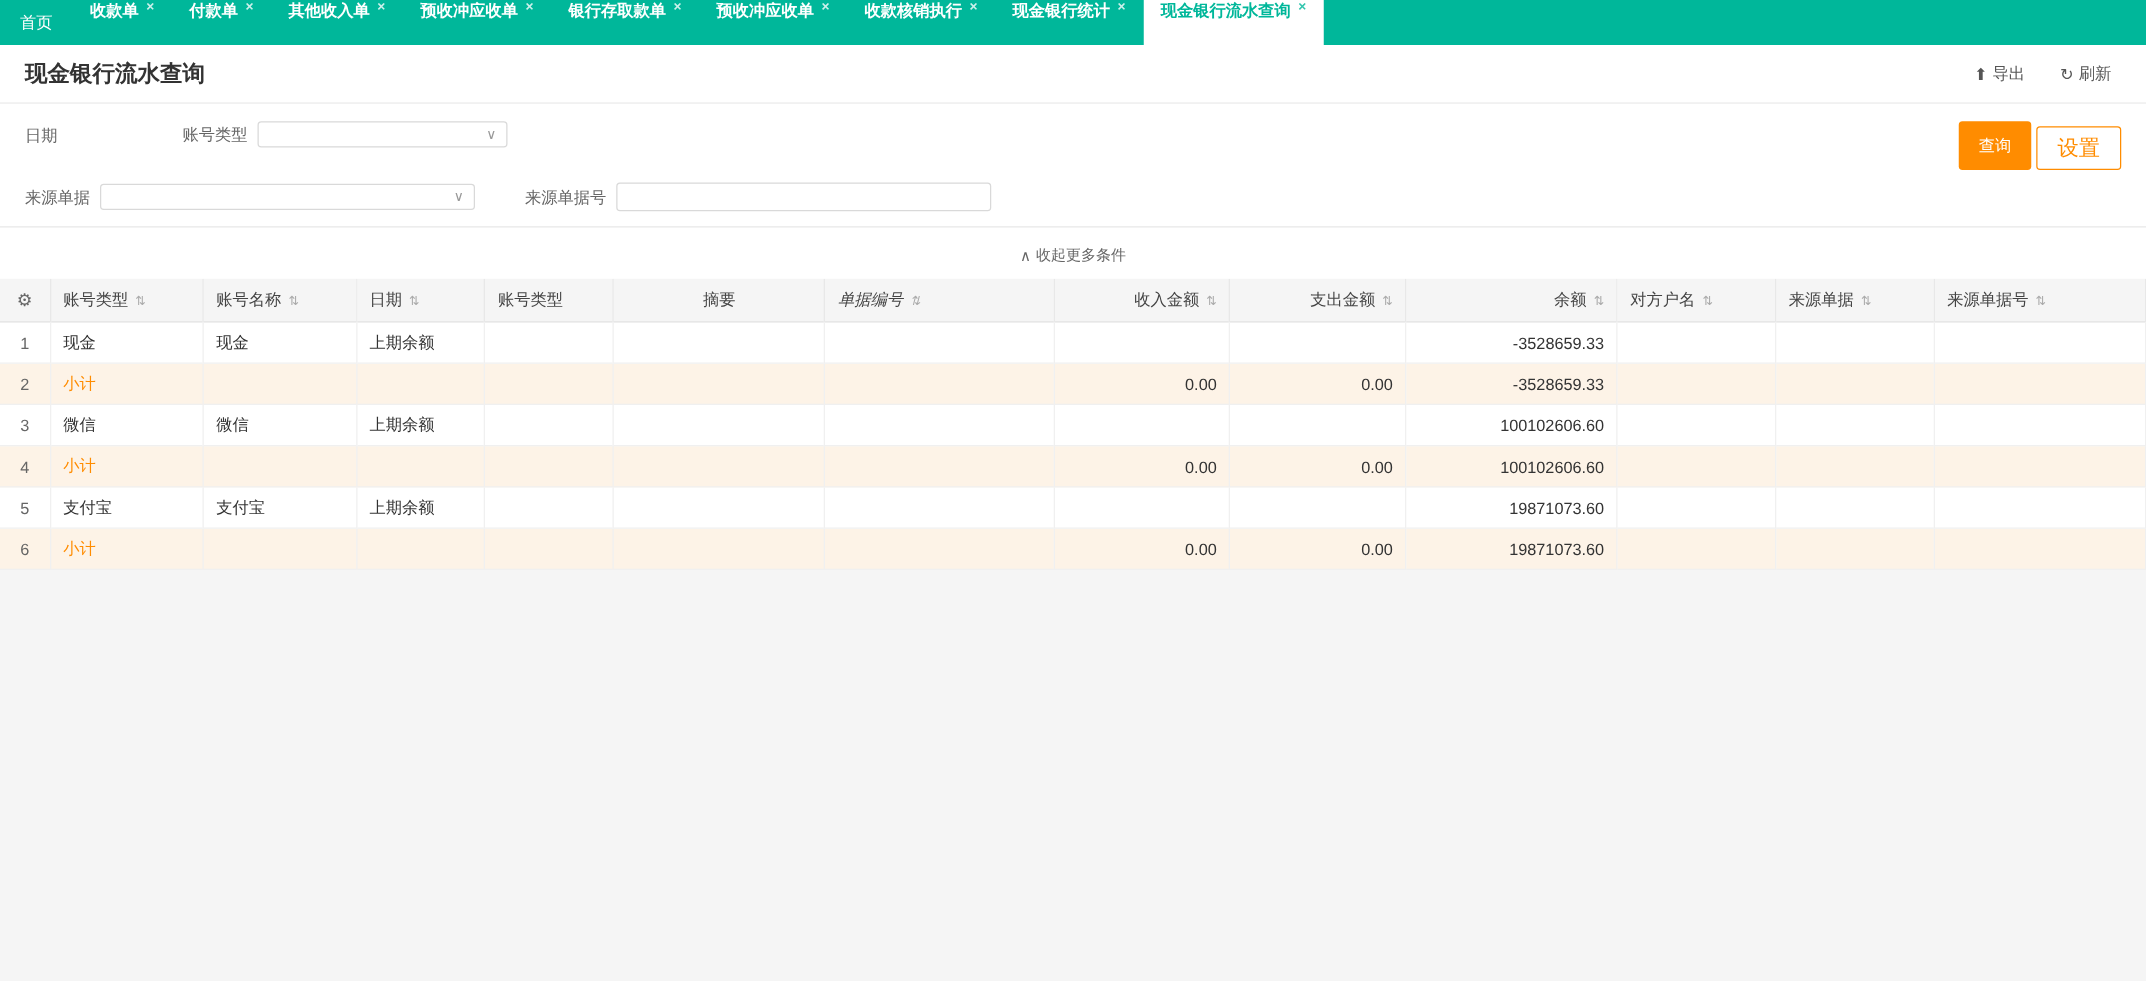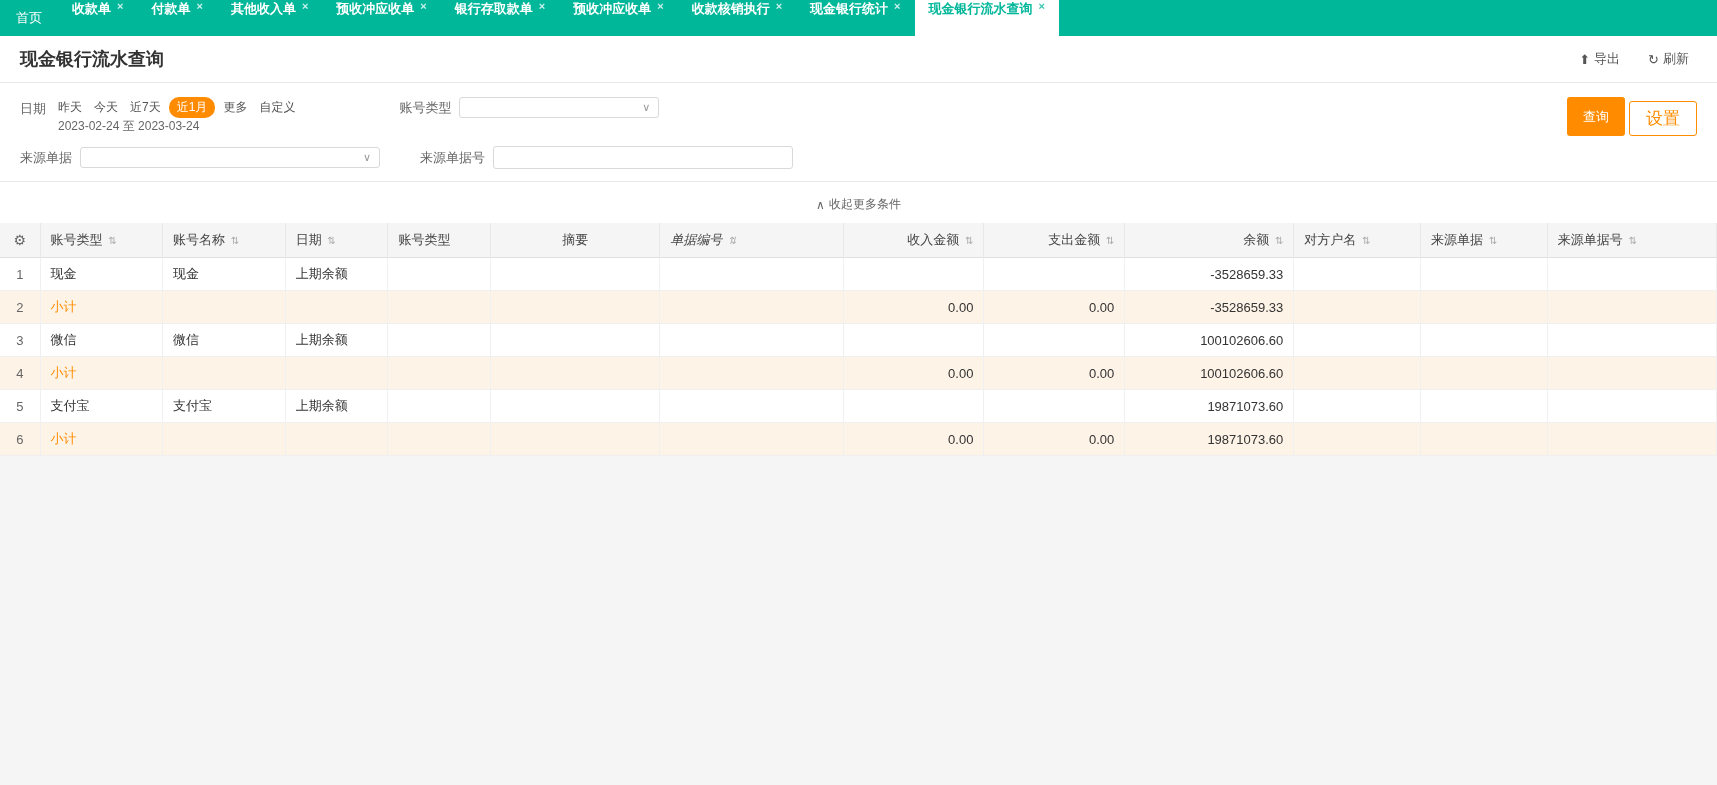--- a/index.html
+++ b/index.html
@@ -281,31 +281,20 @@
   </div>
 </div>
 
 <div class="filter-section">
   <div style="padding: 14px 20px 4px 20px;">
 
     <div style="display:flex; align-items:flex-start; margin-bottom:10px; gap: 40px;">
 
       <div style="display:flex; align-items:flex-start; gap:8px;">
         <span class="filter-label" style="padding-top:3px;">日期</span>
-        <div style="display:flex; flex-direction:column;">
-          <div style="display:flex; align-items:center; gap:4px;">
-            <span class="date-shortcut">昨天</span>
-            <span class="date-shortcut">今天</span>
-            <span class="date-shortcut">近7天</span>
-            <span class="date-shortcut active">近1月</span>
-            <span class="date-shortcut">更多</span>
-            <span class="date-shortcut">自定义</span>
-          </div>
-          <span class="date-range">2023-02-24 至 2023-03-24</span>
-        </div>
       </div>
 
       <div style="display:flex; align-items:center; gap:8px; margin-left:60px;">
         <span class="filter-label">账号类型</span>
         <div class="filter-select" style="min-width:200px;">
           <span></span>
           <span class="chevron">∨</span>
         </div>
       </div>
 

